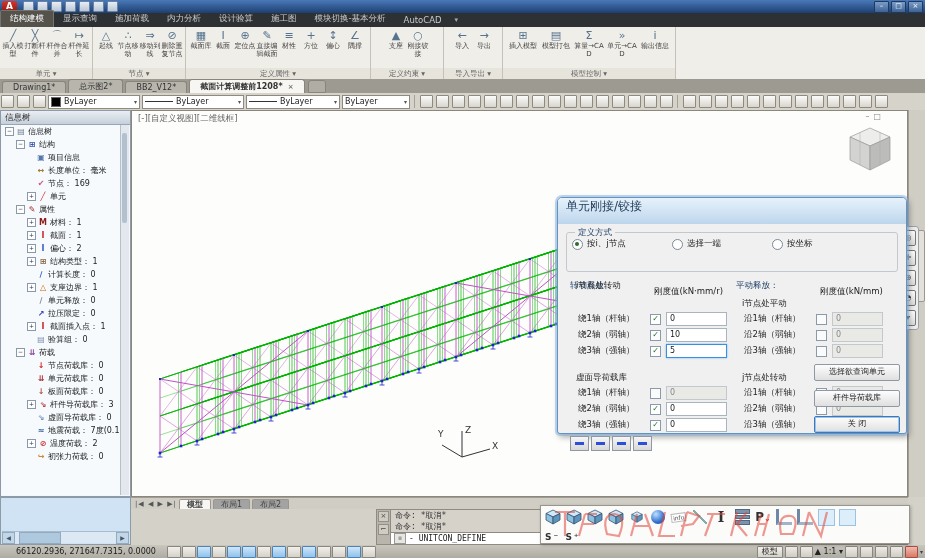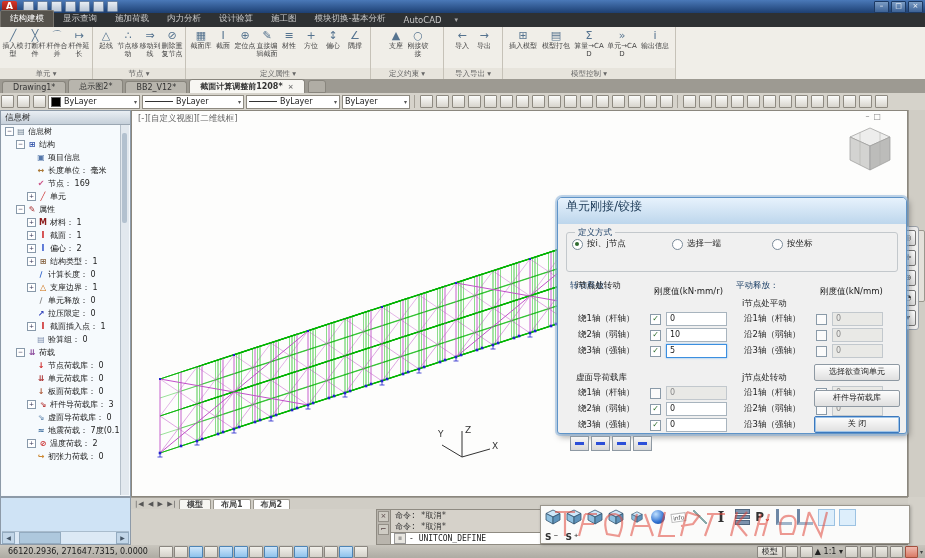--- a/index.html
+++ b/index.html
@@ -106,35 +106,35 @@
     border:1px solid #8e99a3;border-radius:2px;font-size:8px;text-align:center;line-height:14px;}
   .dbtn.close{border:1px solid #3b78bd;box-shadow:inset 0 0 0 1px #9cc3e8;width:84px;}
   .hingerow{position:absolute;left:12px;top:212px;display:flex;gap:2px;}
   .hingebtn{width:17px;height:13px;background:linear-gradient(#f6f6f6,#d8d8d8);border:1px solid #8e99a3;
     display:flex;align-items:center;justify-content:center;}
   .hingebtn span{display:block;width:9px;height:3px;background:#2c4fd8;}
   
   .layoutstrip{position:absolute;left:131px;top:497px;width:777px;height:12px;background:#d0cdc5;
     border-top:1px solid #a09c93;display:flex;align-items:center;font-size:8px;color:#444;}
   .lt-nav{margin-left:4px;color:#555;font-size:7px;letter-spacing:1px;}
-  .ltab{padding:0 7px;border:1px solid #9a968d;border-bottom:none;background:#ffffff;margin-left:2px;height:10px;line-height:10px;border-radius:2px 2px 0 0;font-weight:bold;}
+  .ltab{padding:0 7px;border:1px solid #9a968d;border-bottom:none;background:#a3a3a3;margin-left:2px;height:10px;line-height:10px;border-radius:2px 2px 0 0;}
   .ltab.active{background:#f7f6f2;font-weight:bold;}
   
   .cmdwin{position:absolute;left:376px;top:509px;width:532px;height:36px;background:#d6d2ca;border:1px solid #8f8b82;box-sizing:border-box;display:flex;}
   .cmdside{width:13px;background:#b9b5ad;border-right:1px solid #8f8b82;display:flex;flex-direction:column;align-items:center;gap:2px;padding-top:1px;}
   .cmdside div{width:9px;height:9px;font-size:7px;line-height:9px;text-align:center;color:#544;background:#cfccc4;border:1px solid #949088;}
   .cmdlines{flex:1;display:flex;flex-direction:column;}
   .cmdhist{flex:1;font-family:"DejaVu Sans Mono","Liberation Mono",monospace;font-size:8px;color:#333;padding-left:4px;line-height:11px;}
   .cmdinput{height:13px;background:#fff;border-top:1px solid #8f8b82;display:flex;align-items:center;
     font-family:"DejaVu Sans Mono","Liberation Mono",monospace;font-size:8px;color:#222;}
   .cmdico{width:10px;height:9px;margin:0 3px;background:#e8e6e0;border:1px solid #999;font-size:6px;line-height:8px;text-align:center;color:#666;}
   
   .statusbar{position:absolute;left:0;top:545px;width:925px;height:13px;background:linear-gradient(#c9c6be,#aeaba3);
     display:flex;align-items:center;font-size:8px;color:#222;}
-  .coords{margin-left:8px;width:150px;color:#1a1a1a;}
+  .coords{margin-left:16px;width:150px;color:#1a1a1a;}
   .stgl{width:12px;height:10px;border:1px solid #8a8680;background:linear-gradient(#f2f0ea,#d4d1c9);margin-left:1px;border-radius:1px;}
   .stgl.on{background:linear-gradient(#cfe6fa,#8fc3ec);border-color:#4d84b5;}
   .sb-right{margin-left:auto;display:flex;align-items:center;gap:2px;margin-right:2px;}
   .sb-btn{height:10px;padding:0 4px;border:1px solid #8a8680;background:linear-gradient(#f2f0ea,#d4d1c9);line-height:9px;border-radius:1px;}
   .sb-ic{width:11px;height:10px;border:1px solid #8a8680;background:linear-gradient(#eeece6,#cfccc4);border-radius:1px;}
   .sb-ic.red{background:linear-gradient(#f0b9ae,#d97a66);border-color:#a3503e;}
   
   .tool3d{position:absolute;left:540px;top:505px;width:368px;height:37px;z-index:8;background:#fbfbfa;
     border:1px solid #9a968d;box-shadow:1px 1px 3px rgba(0,0,0,.25);}
   .t3row{display:flex;align-items:center;gap:3px;padding:2px 3px 0 3px;}

